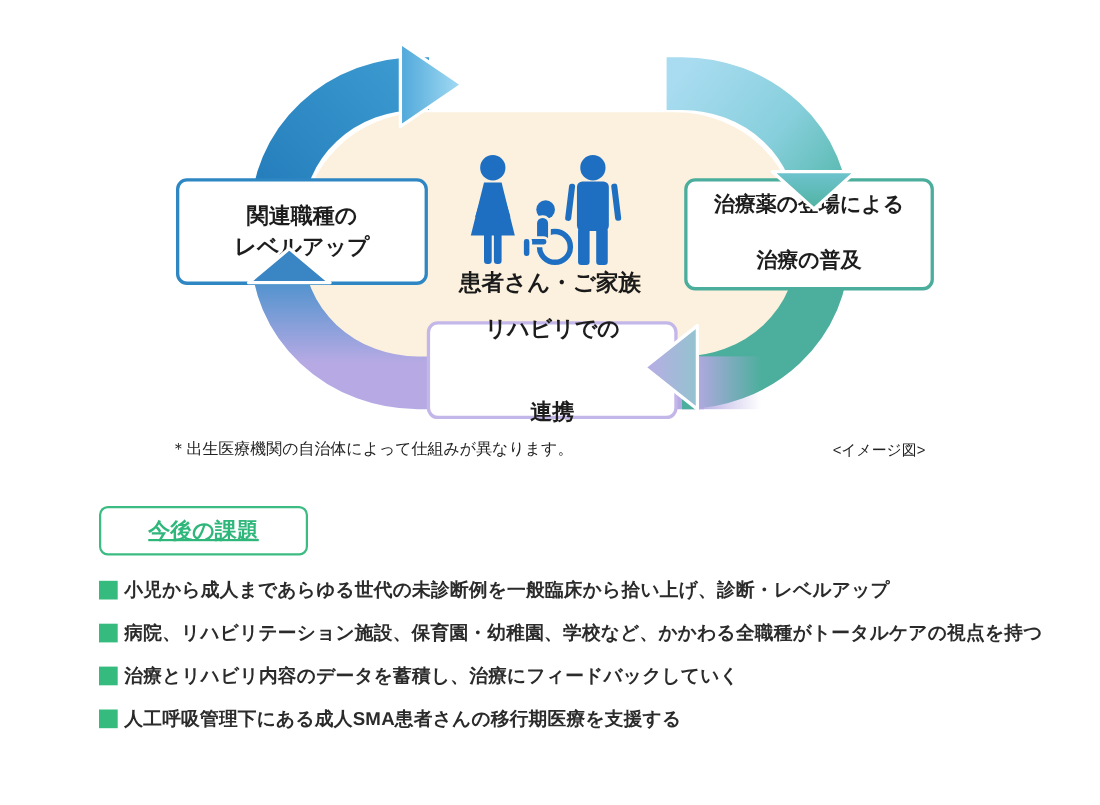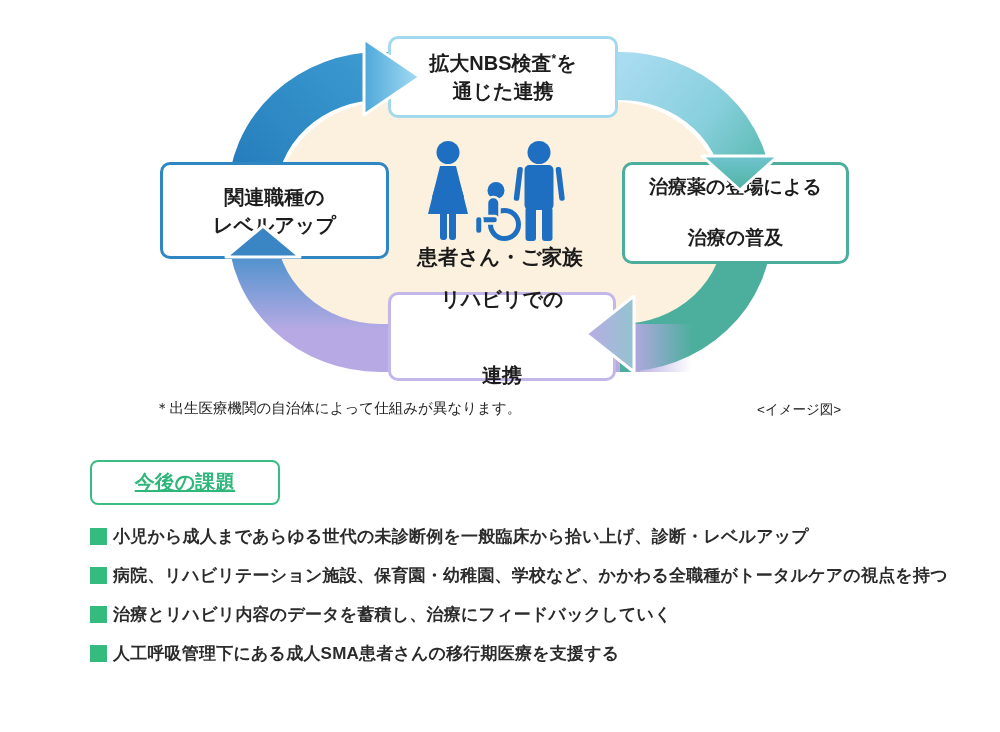--- a/index.html
+++ b/index.html
@@ -94,24 +94,20 @@
         <circle cx="539" cy="152.5" r="11.5"></circle>
         <rect x="517.5" y="167" width="5.5" height="34" rx="2.5" transform="rotate(7 520 168)"></rect>
         <rect x="555.5" y="167" width="5.5" height="34" rx="2.5" transform="rotate(-7 558 168)"></rect>
         <rect x="524.5" y="165" width="29" height="45" rx="5"></rect>
         <rect x="525.5" y="207" width="10.5" height="34" rx="3"></rect>
         <rect x="542" y="207" width="10.5" height="34" rx="3"></rect>
       </g>
     </g>
   </svg>
 
-  <div class="dg-box box-top">
-    <div><span>拡大NBS検査</span><span class="sup-ast">*</span><span>を</span></div>
-    <div>通じた連携</div>
-  </div>
   <div class="dg-box box-right">
     <div>治療薬の登場による</div>
     <div>治療の普及</div>
   </div>
   <div class="dg-box box-bottom">
     <div>リハビリでの</div>
     <div>連携</div>
   </div>
   <div class="dg-box box-left">
     <div>関連職種の</div>

